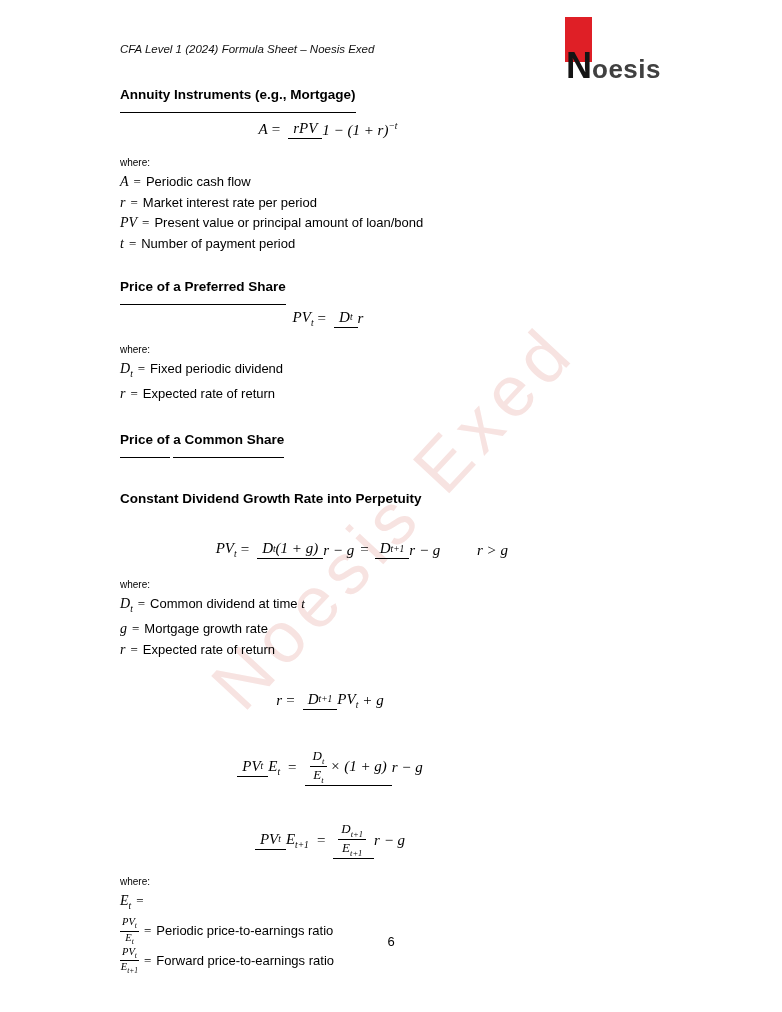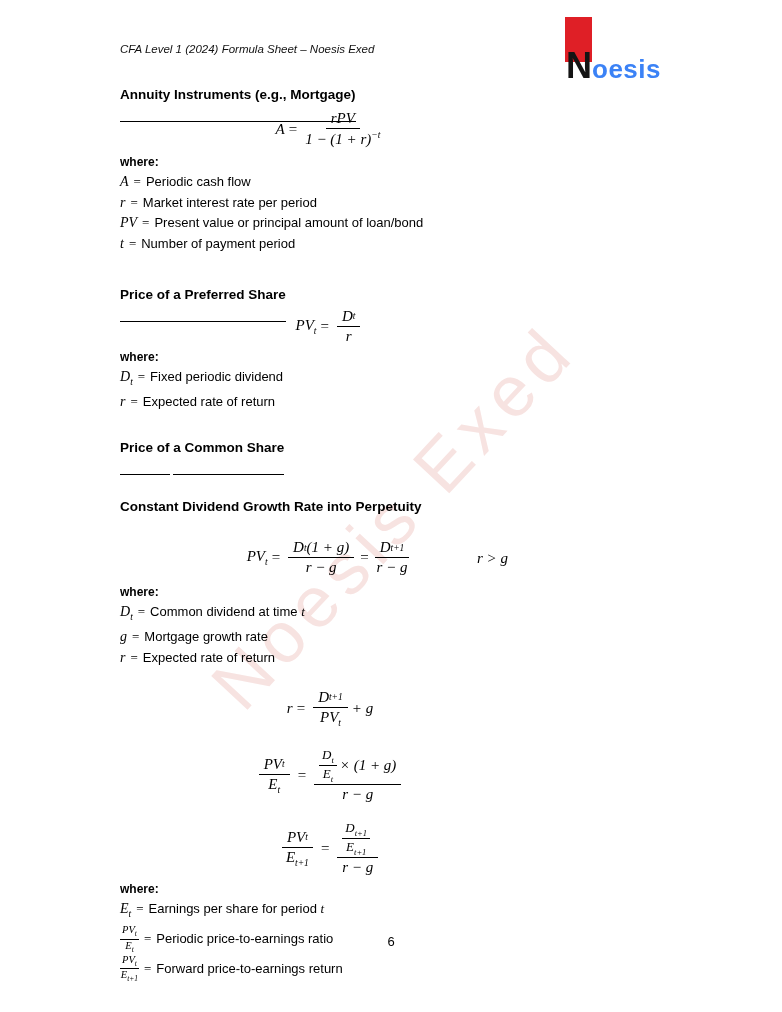--- a/index.html
+++ b/index.html
@@ -18,40 +18,40 @@
   }
   
   .header-title {
     position:absolute; left:120px; top:43px;
     font-style:italic; font-size:11.5px; color:#111; z-index:2;
   }
   .logo { position:absolute; left:565px; top:17px; width:110px; height:52px; z-index:2; }
   .logo-mark { position:absolute; left:0; top:0; width:27px; height:45px; background:#df1f26; }
   .logo-text { position:absolute; left:1px; top:34px; line-height:1; white-space:nowrap; }
   .logo-n { font-size:36px; font-weight:700; color:#141414; line-height:0.85; letter-spacing:0; }
-  .logo-rest { font-size:26px; font-weight:700; color:#3b82f6; letter-spacing:0.5px; }
+  .logo-rest { font-size:26px; font-weight:700; color:#404040; letter-spacing:0.5px; }
   
   .content { position:absolute; left:120px; top:86px; width:480px; z-index:1; }
   .heading { font-size:13.5px; font-weight:bold; line-height:17px; }
-  .heading .u { border-bottom:1.6px solid #000; padding-bottom:19px; }
+  .heading .u { border-bottom:1.6px solid #000; padding-bottom:10px; }
   .subheading { font-size:13.5px; font-weight:bold; line-height:17px; }
-  .where { font-size:12px; line-height:19px;font-weight:bold; }
+  .where { font-size:10px; line-height:19px; }
   .def { display:flex; align-items:baseline; gap:5px; font-size:13px; line-height:20.5px; white-space:nowrap; }
   .def-tall { line-height:26px; align-items:center; }
   .mi { font-family:"Liberation Serif", serif; font-style:italic; }
   .sym { font-family:"Liberation Serif", serif; font-style:italic; font-size:14px; }
   .eqs { font-family:"Liberation Serif", serif; font-size:13px; }
   sub { font-size:9.5px; }
   sup { font-size:9.5px; }
   
   .formula-row {
     position:relative; width:420px; display:flex; justify-content:center; align-items:center;
     font-family:"Liberation Serif", serif; font-size:15px; white-space:nowrap;
   }
-  .frac { display:inline-flex; flex-direction:column; align-items:center; vertical-align:middle; margin:0 4px; }
+  .frac { display:inline-flex; flex-direction:row; align-items:center; vertical-align:middle; margin:0 4px; }
   .frac > .top { padding:0 5px 1px; border-bottom:1.4px solid #000; display:inline-flex; align-items:center; justify-content:center; }
   .frac > .bot { padding-top:1px;text-align:center; }
   .inner-frac { display:inline-flex; flex-direction:column; align-items:center; font-size:13px; margin-right:3px; }
   .inner-frac > .top { padding:0 3px 0; border-bottom:1.2px solid #000; }
   .inner-frac sub { font-size:8.5px; }
   .sfrac { display:inline-flex; flex-direction:column; align-items:center; font-family:"Liberation Serif", serif; font-style:italic; font-size:10.5px; line-height:1.1; }
   .sfrac > .top { padding:0 2px 0; border-bottom:1px solid #000; }
   .sfrac sub { font-size:7.5px; }
   .condition { position:absolute; left:357px; top:50%; transform:translateY(-50%); }
   
@@ -101,21 +101,21 @@
       <span class="sym">PV</span>
         <span class="eqs">=</span>
         <span>Present value or principal amount of loan/bond</span>
     </div>
     <div class="def">
       <span class="sym">t</span>
         <span class="eqs">=</span>
         <span>Number of payment period</span>
     </div>
 
-    <div class="heading" style="margin-top:32px;"><span class="u">Price of a Preferred Share</span></div>
+    <div class="heading" style="margin-top:24px;"><span class="u">Price of a Preferred Share</span></div>
 
     <div class="formula-row" style="margin-top:4px; height:38px;">
       <span class="mi"><span>PV</span><sub>t</sub></span>
       <span style="margin:0 4px;">=</span>
       <span class="frac">
         <span class="top">
             <span class="mi">D</span>
             <sub class="mi">t</sub>
           </span>
         <span class="bot"><span class="mi">r</span></span>
@@ -228,36 +228,35 @@
           </span>
         </span>
         <span class="bot mi">r − g</span>
       </span>
     </div>
 
     <div class="where" style="margin-top:4px;">where:</div>
     <div class="def">
       <span class="sym"><span>E</span><sub>t</sub></span>
         <span class="eqs">=</span>
-        <span><span>Earnings per share for period</span> <span class="sym" style="font-size:13px;">t</span></span>
     </div>
     <div class="def def-tall">
       <span class="sfrac">
         <span class="top"><span>PV</span><sub>t</sub></span>
         <span class="bot"><span>E</span><sub>t</sub></span>
       </span>
         <span class="eqs">=</span>
         <span>Periodic price-to-earnings ratio</span>
     </div>
     <div class="def def-tall">
       <span class="sfrac">
         <span class="top"><span>PV</span><sub>t</sub></span>
         <span class="bot"><span>E</span><sub>t+1</sub></span>
       </span>
         <span class="eqs">=</span>
-        <span>Forward price-to-earnings return</span>
+        <span>Forward price-to-earnings ratio</span>
     </div>
 
   </div>
 
   <div class="page-number">6</div>
 
 </div>
 
 </body></html>

